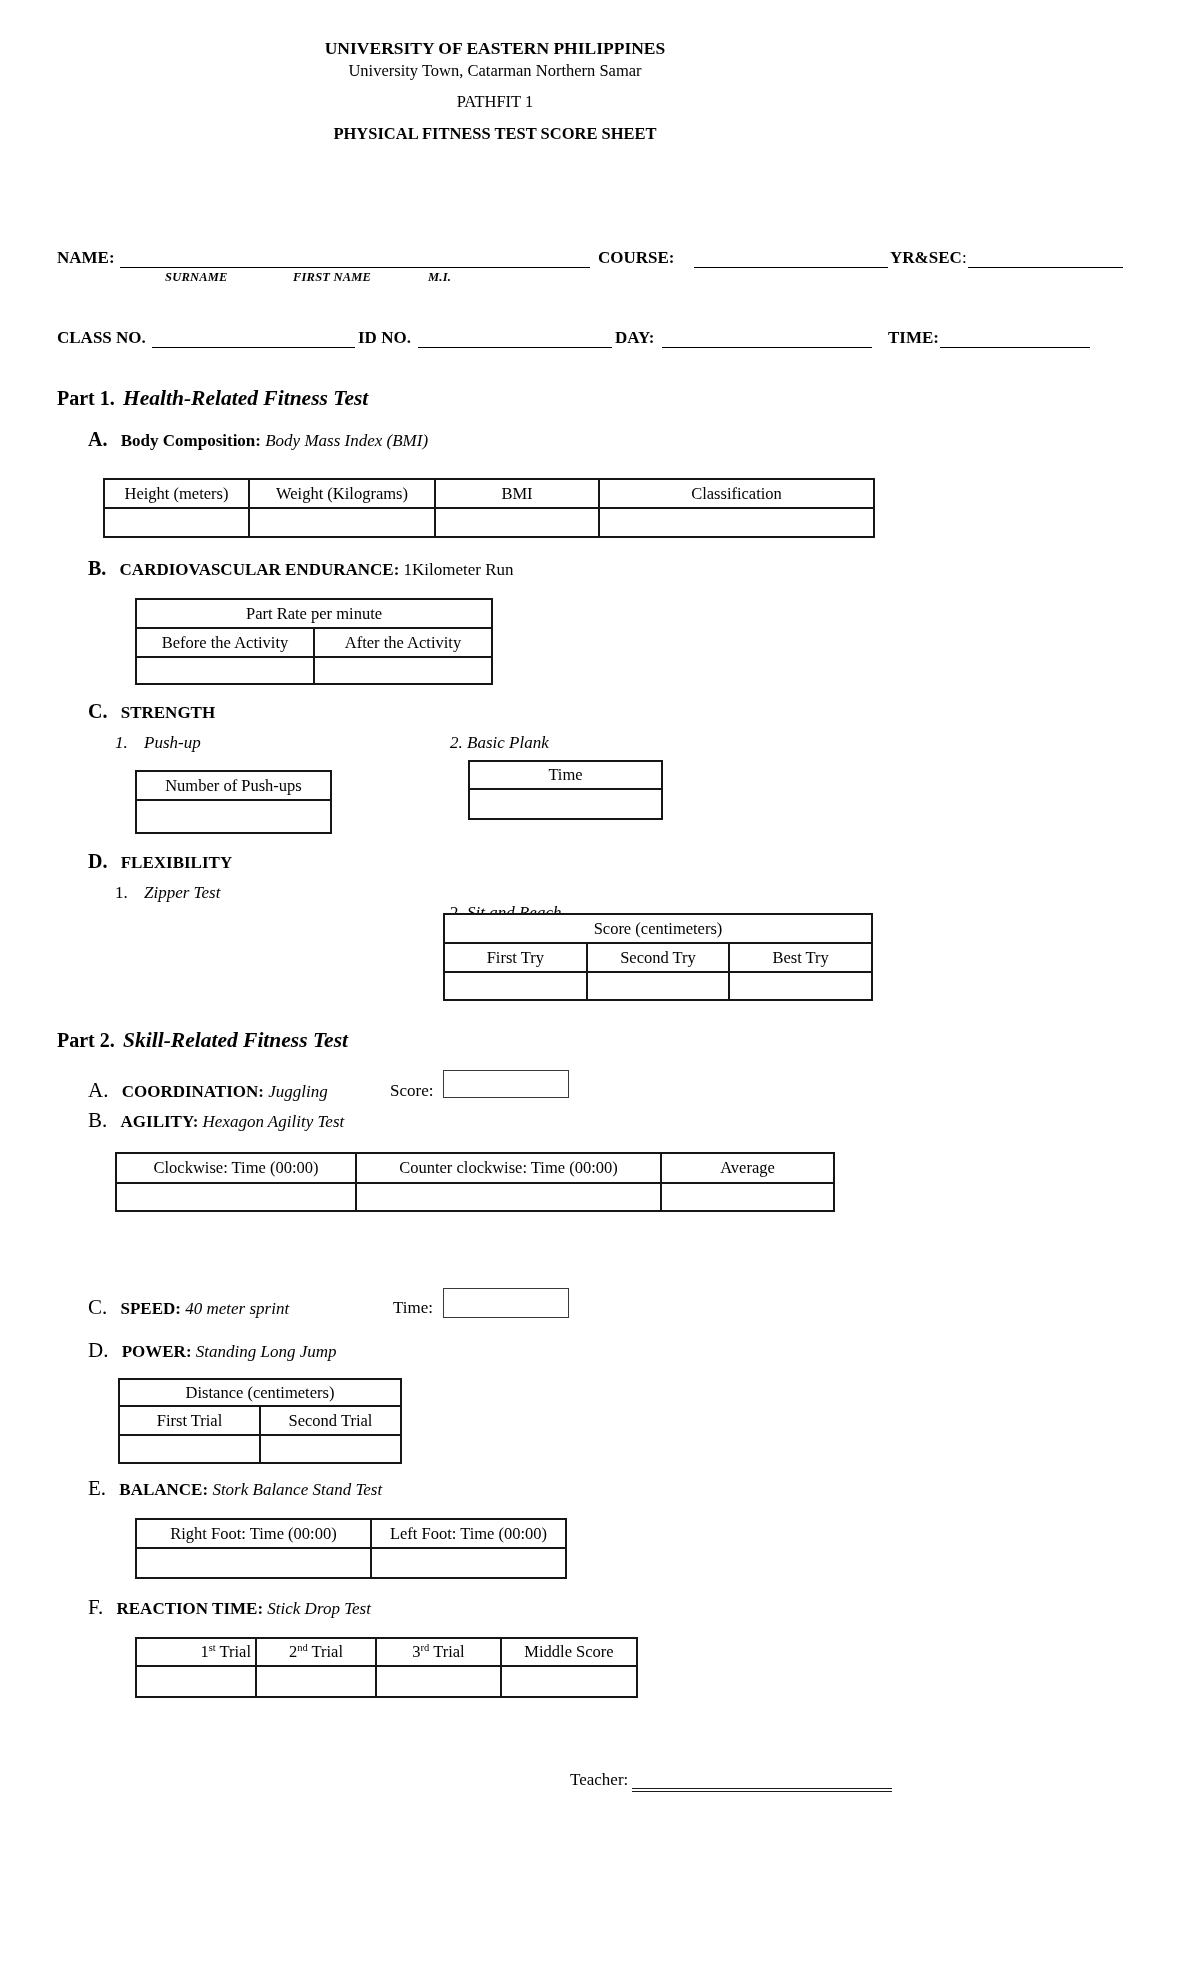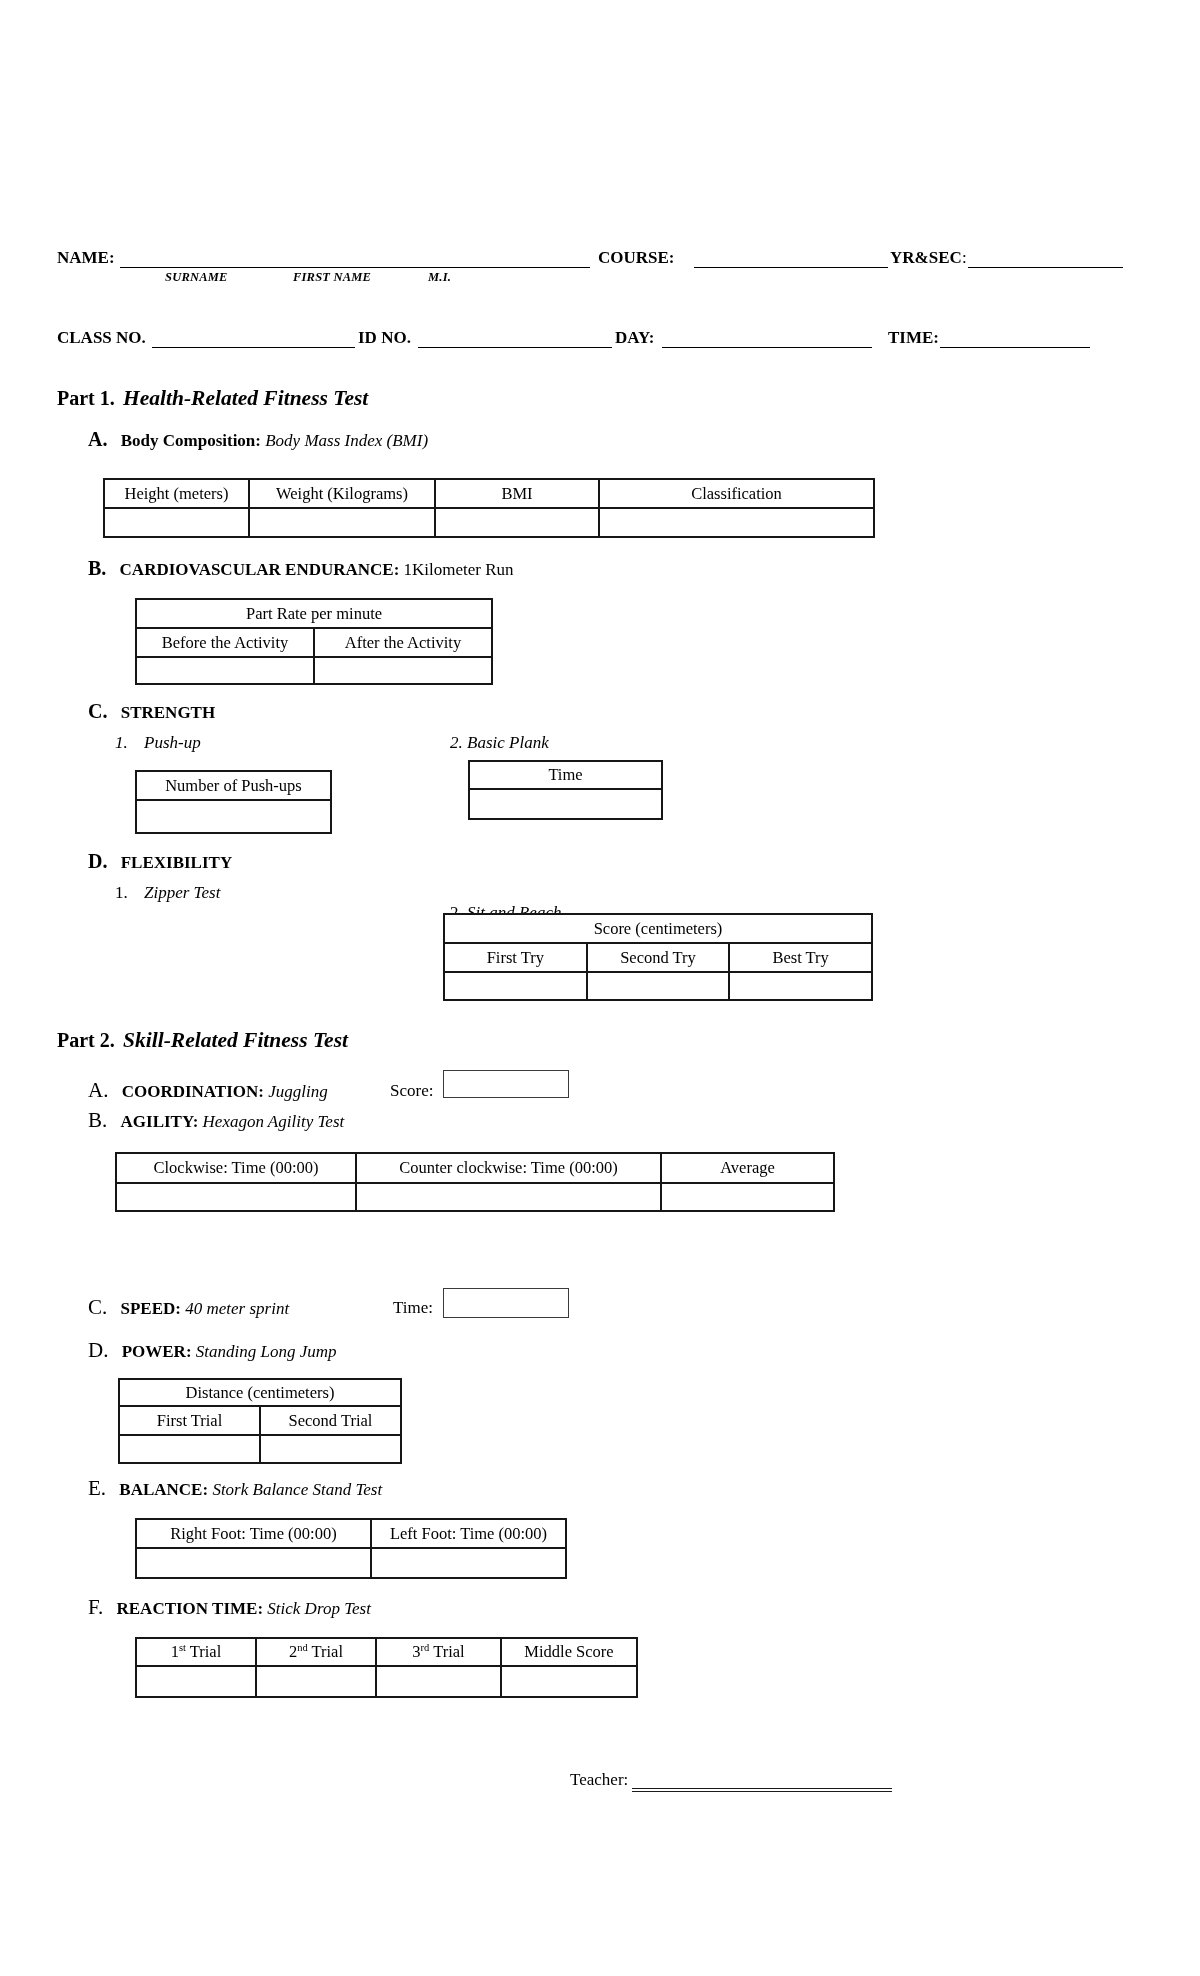--- a/index.html
+++ b/index.html
@@ -31,20 +31,26 @@
   table.thick th, table.thick td { border-width:2.4px; }
   .box { border:1.8px solid #3a3a3a; background:#fff; }
   .teacher-line { border-bottom:4px double #1a1a1a; height:18px; }
   sup { font-size:10.5px; line-height:0; }
 </style>
 </head>
 <body>
 
 <div class="page">
 
+  <div class="abs hdr">
+    <div class="l1">UNIVERSITY OF EASTERN PHILIPPINES</div>
+    <div class="l2">University Town, Catarman Northern Samar</div>
+    <div class="l3">PATHFIT 1</div>
+    <div class="l4">PHYSICAL FITNESS TEST SCORE SHEET</div>
+  </div>
 
   <span class="abs b" style="left:57px; top:248px;">NAME:</span>
   <div class="abs ul" style="left:120px; top:248px; width:470px;"></div>
   <span class="abs b" style="left:598px; top:248px;">COURSE:</span>
   <div class="abs ul" style="left:694px; top:248px; width:194px;"></div>
   <span class="abs b" style="left:890px; top:248px;">YR&amp;SEC</span>
   <span class="abs" style="left:962px; top:248px;">:</span>
   <div class="abs ul" style="left:968px; top:248px; width:155px;"></div>
 
   <span class="abs sub" style="left:165px; top:270px;">SURNAME</span>
@@ -261,21 +267,21 @@
 
   <div class="abs" style="left:88px; top:1595px;">
     <span class="letter2">F.</span>
     <span class="sec-name">REACTION TIME:</span>
     <span class="i">Stick Drop Test</span>
   </div>
 
   <table class="t abs" style="left:135px; top:1637px; width:503px;">
     <tbody>
         <tr style="height:28px;">
-      <th style="width:110px;"><span>1</span><sup>st</sup> <span>Trial</span></th>
+      <th style="width:110px;text-align:right;"><span>1</span><sup>st</sup> <span>Trial</span></th>
       <th style="width:110px;"><span>2</span><sup>nd</sup> <span>Trial</span></th>
       <th style="width:115px;"><span>3</span><sup>rd</sup> <span>Trial</span></th>
       <th>Middle Score</th>
     </tr>
     <tr style="height:31px;">
       <td></td>
       <td></td>
       <td></td>
       <td></td>
     </tr>

